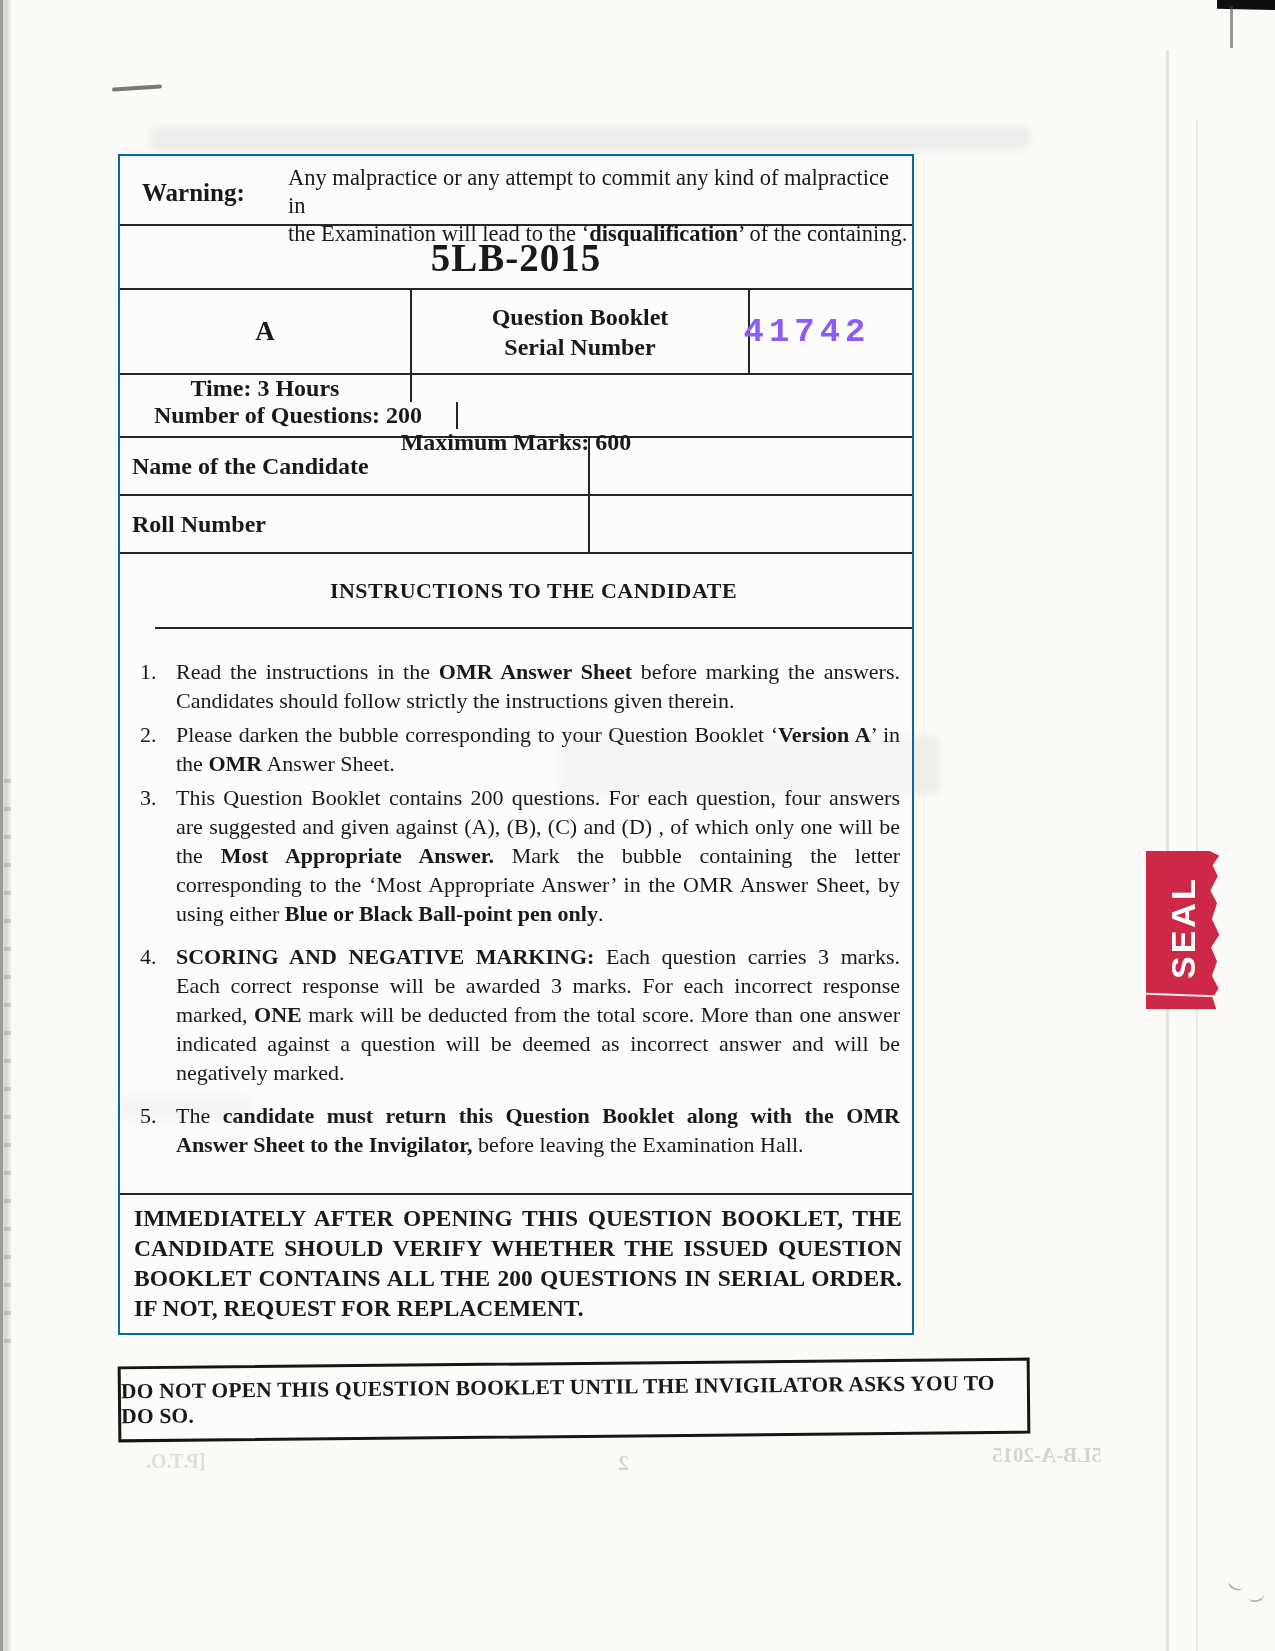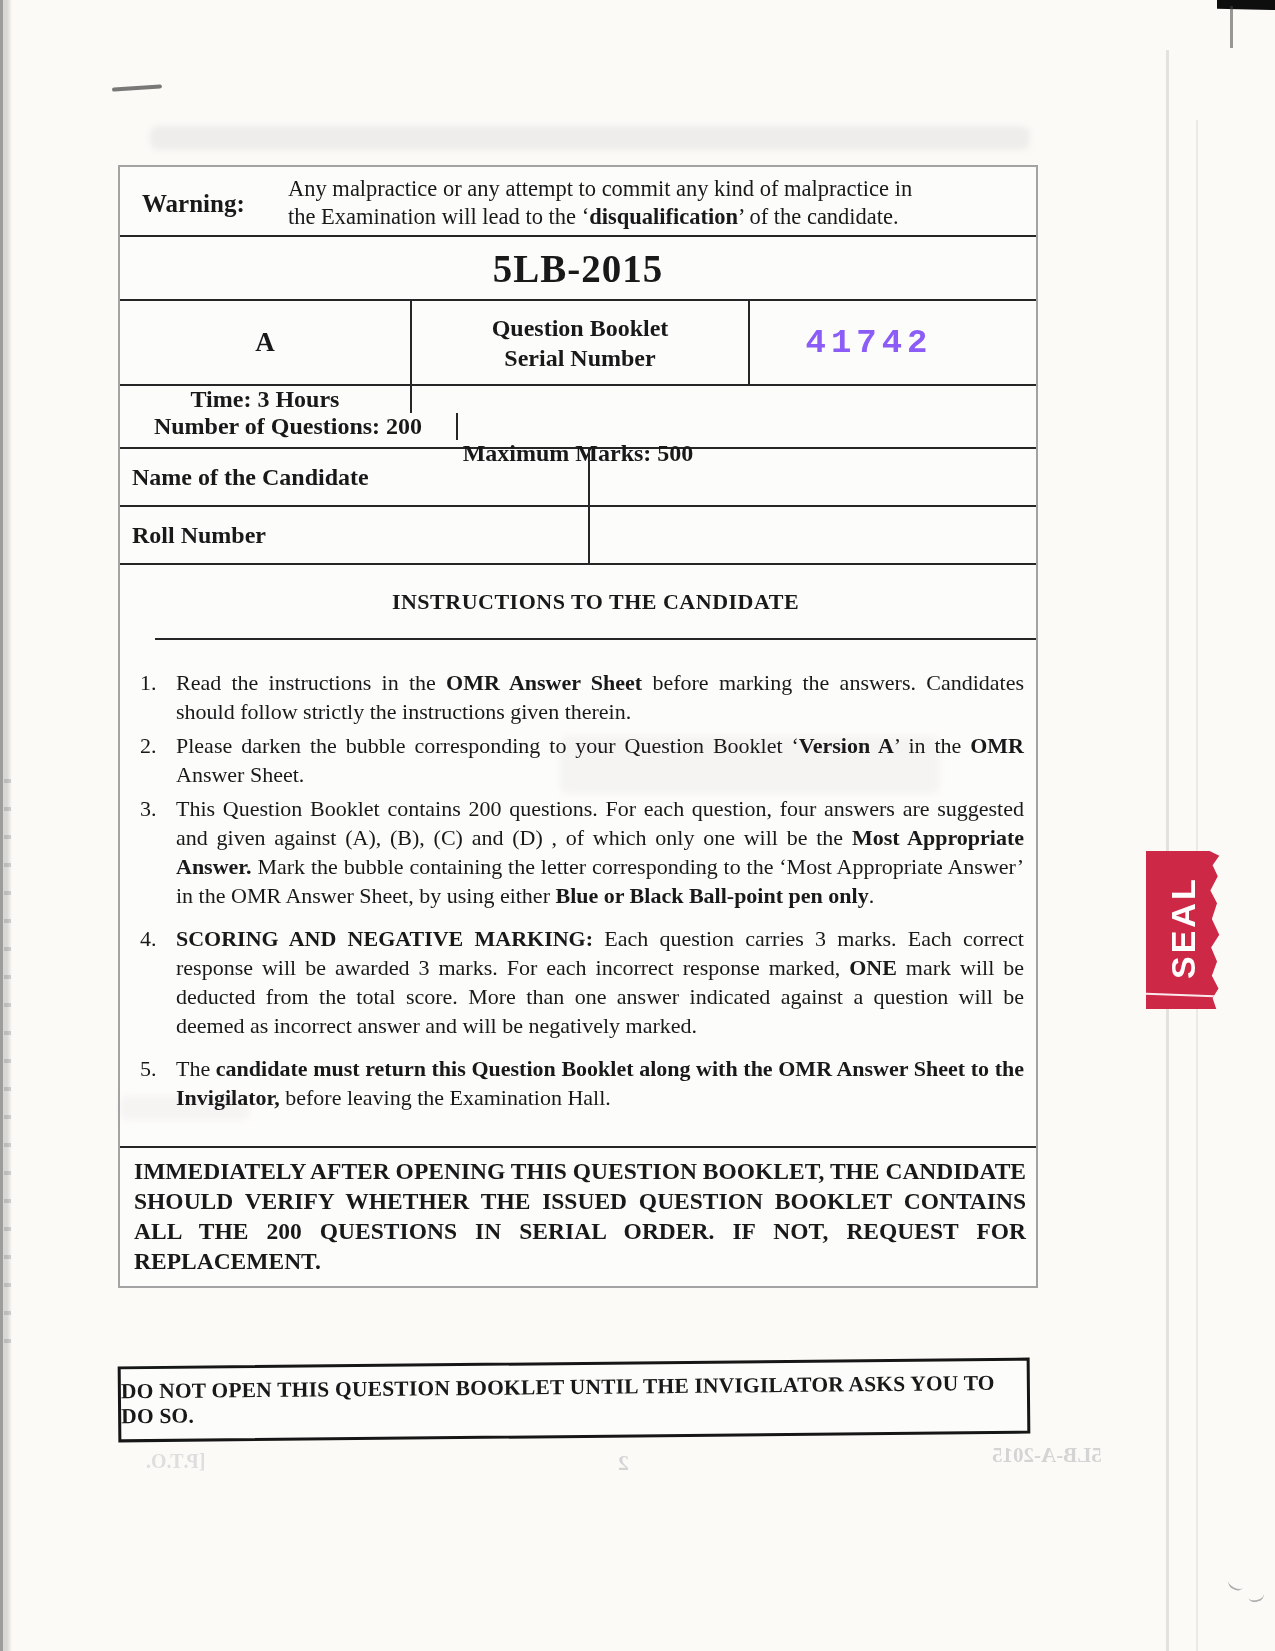--- a/index.html
+++ b/index.html
@@ -29,22 +29,22 @@
     border-radius:50%;}
   .sq1{left:1228px;top:1578px;transform:rotate(24deg);}
   .sq2{left:1248px;top:1590px;transform:rotate(-14deg);}
   
   .ghost{position:absolute;transform:scaleX(-1);color:#7e7e8a;font-weight:bold;
     filter:blur(.6px);user-select:none;}
   .ghost-code{left:992px;top:1443px;font-size:21px;opacity:.30;}
   .ghost-page{left:618px;top:1450px;font-size:22px;opacity:.30;}
   .ghost-pto{left:146px;top:1450px;font-size:20px;opacity:.22;}
   
-  .sheet{position:absolute;left:118px;top:165px;width:920px;box-sizing:border-box;
-    border:2px solid #a3a3a3;background:rgba(255,255,255,.4);}
+  .sheet{position:absolute;left:118px;top:154px;width:796px;box-sizing:border-box;
+    border:2px solid #0369a1;background:rgba(255,255,255,.4);}
   .row{box-sizing:border-box;border-bottom:2px solid #262626;}
   .cells{display:flex;}
   .cell{box-sizing:border-box;border-right:2px solid #262626;display:flex;
     align-items:center;justify-content:center;text-align:center;}
   .cell:last-child{border-right:none;}
   
   .r-warning{height:70px;display:flex;}
   .warn-label{width:168px;font-weight:bold;font-size:25px;box-sizing:border-box;
     padding:23px 0 0 22px;}
   .warn-text{flex:1;font-size:22.5px;line-height:28px;padding-top:8px;}
@@ -114,41 +114,41 @@
 <div class="smudge smudge-dir"></div>
 <div class="squiggle sq1"></div>
 <div class="squiggle sq2"></div>
 
 <div class="sheet">
 
   <div class="row r-warning">
     <div class="warn-label">Warning:</div>
     <div class="warn-text">
       <div><span>Any malpractice or any attempt to commit any kind of malpractice in</span></div>
-      <div><span>the Examination will lead to the ‘</span><b>disqualification</b><span>’ of the candidate.</span></div>
+      <div><span>the Examination will lead to the ‘</span><b>disqualification</b><span>’ of the containing.</span></div>
     </div>
   </div>
 
   <div class="row r-title">5LB-2015</div>
 
   <div class="row r-serial cells">
     <div class="cell c-version">A</div>
     <div class="cell c-seriallabel">
       <div>Question Booklet</div>
       <div>Serial Number</div>
     </div>
     <div class="cell c-serialnum">
       <span class="serial-num">41742</span>
     </div>
   </div>
 
   <div class="row r-time cells">
     <div class="cell c-time">Time: 3 Hours</div>
     <div class="cell c-count">Number of Questions: 200</div>
-    <div class="cell c-marks">Maximum Marks: 500</div>
+    <div class="cell c-marks">Maximum Marks: 600</div>
   </div>
 
   <div class="row r-field">
     <div class="f-label">Name of the Candidate</div>
     <div class="f-value"></div>
   </div>
   <div class="row r-field">
     <div class="f-label">Roll Number</div>
     <div class="f-value"></div>
   </div>

